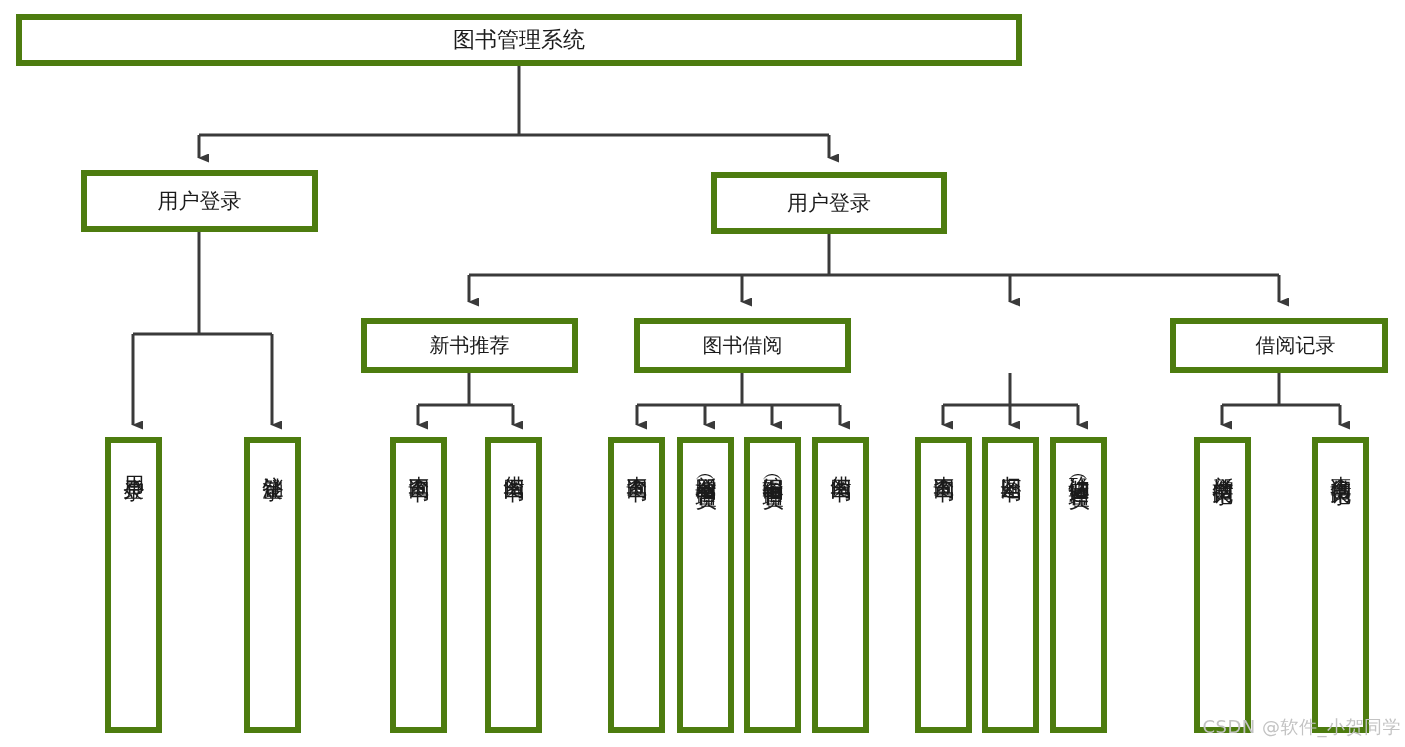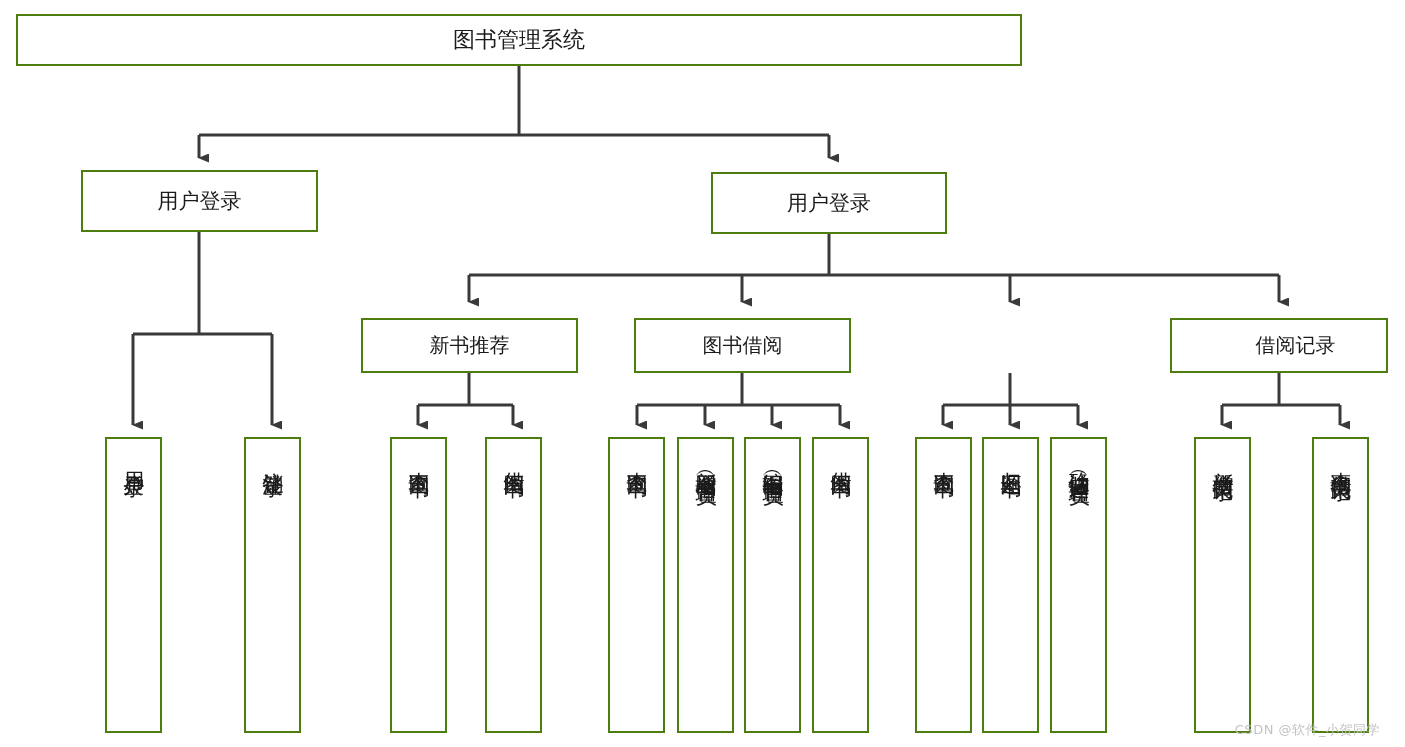--- a/index.html
+++ b/index.html
@@ -22,21 +22,21 @@
     position: absolute;
     left: 0;
     top: 0;
     width: 1405px;
     height: 747px;
   }
   .node {
     position: absolute;
     box-sizing: border-box;
     background: #ffffff;
-    border: 2px solid #4d7c0f;
+    border: 6px solid #4d7c0f;
     display: flex;
     align-items: center;
     justify-content: center;
     color: #1b1b1b;
     z-index: 2;
   }
   .node.level-0 {
     font-size: 22px;
   }
   .node.level-1 {
@@ -56,23 +56,23 @@
     white-space: pre;
   }
   .node.leaf .label {
     writing-mode: vertical-rl;
     text-orientation: upright;
     letter-spacing: 2px;
     line-height: 1;
   }
   #watermark {
     position: absolute;
-    right: 25px;
+    right: 4px;
     bottom: 8px;
-    font-size: 13px;
+    font-size: 18px;
     color: #c3c3c3;
     z-index: 5;
     white-space: pre;
     letter-spacing: 0.5px;
   }
 </style>
 </head>
 <body>
 
 <div id="diagram-root">

